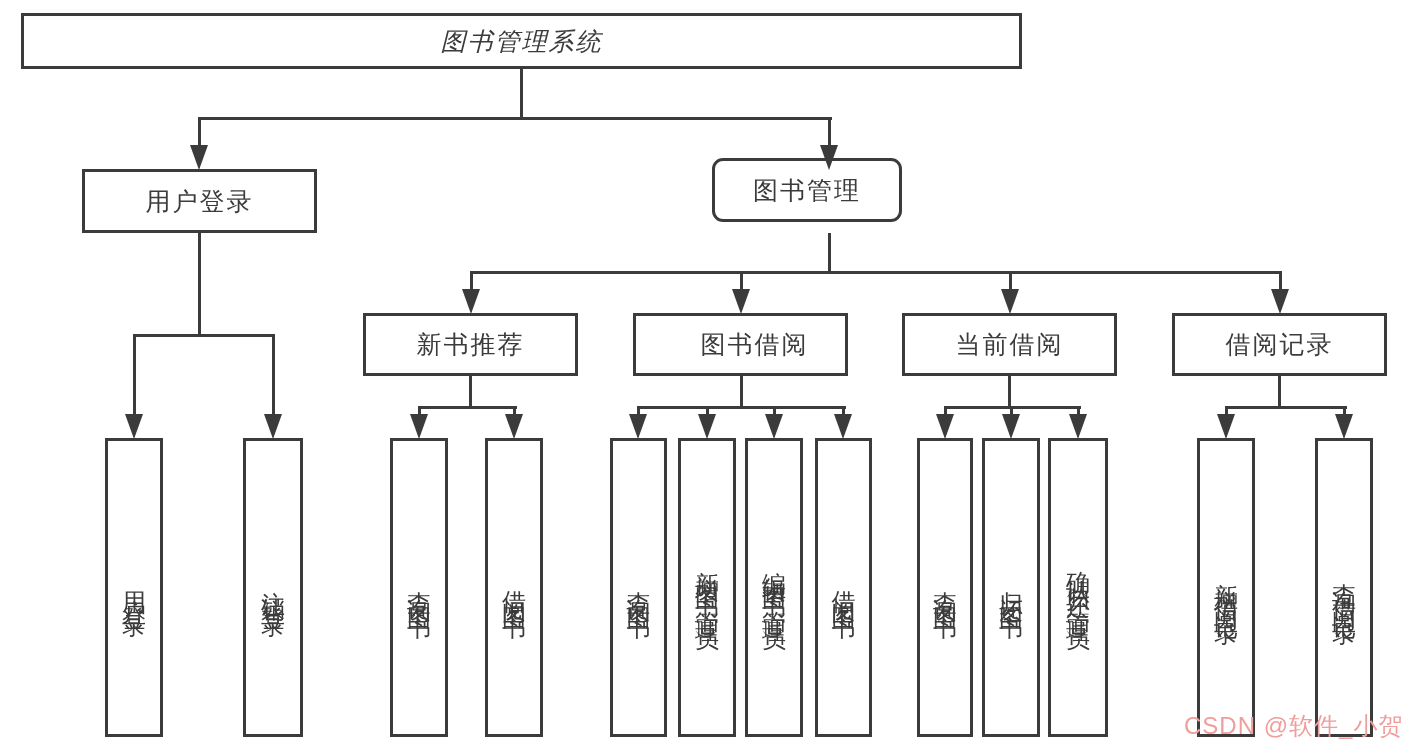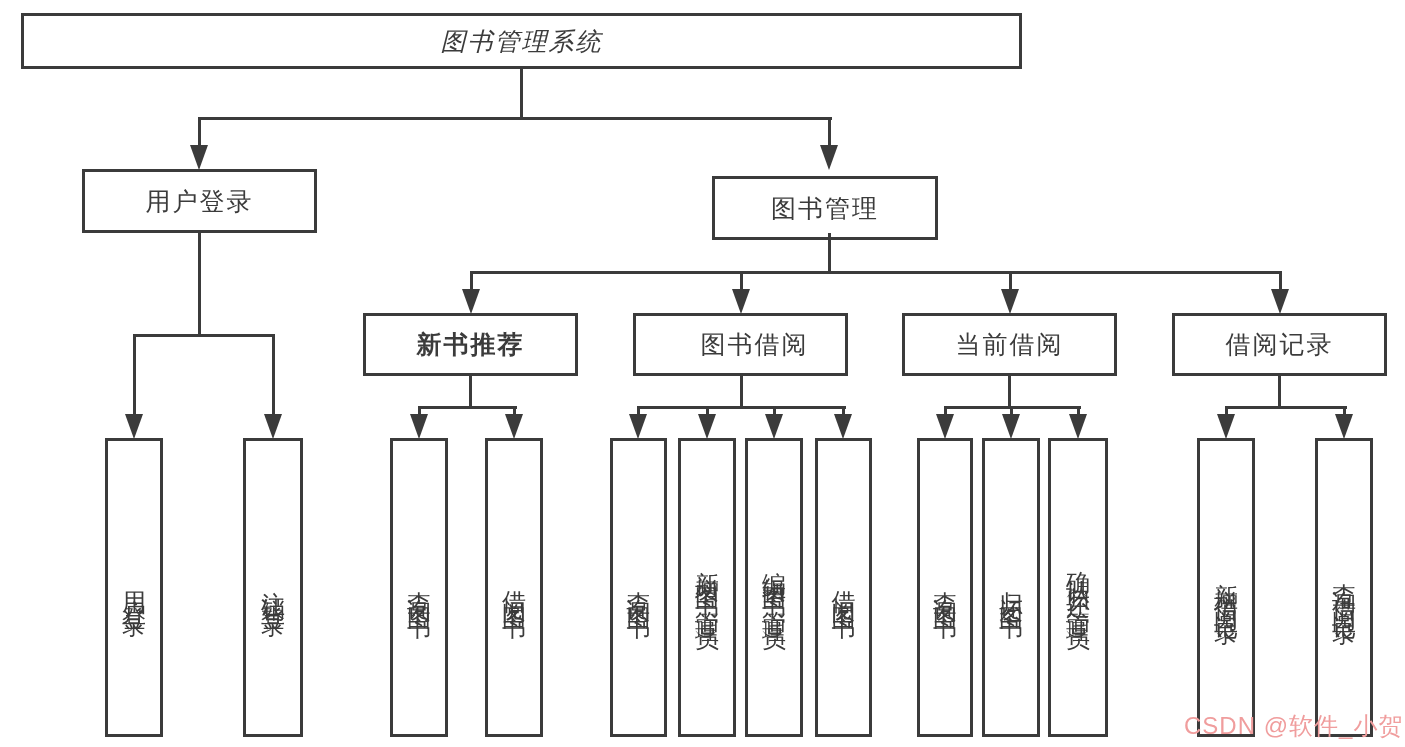--- a/index.html
+++ b/index.html
@@ -58,25 +58,25 @@
 
 <div class="canvas">
 
   <div class="node" style="left:21px;top:13px;width:1001px;height:56px;font-style:italic;">
     <span class="h-label">图书管理系统</span>
   </div>
 
   <div class="node" style="left:82px;top:169px;width:235px;height:64px;">
     <span class="h-label">用户登录</span>
   </div>
-  <div class="node" style="left:712px;top:176px;width:226px;height:64px;">
+  <div class="node" style="left:712px;top:158px;width:190px;height:64px;border-radius:11px;">
     <span class="h-label">图书管理</span>
   </div>
 
-  <div class="node" style="left:363px;top:313px;width:215px;height:63px;font-weight:bold;">
+  <div class="node" style="left:363px;top:313px;width:215px;height:63px;">
     <span class="h-label">新书推荐</span>
   </div>
   <div class="node" style="left:633px;top:313px;width:215px;height:63px;padding-left:28px;">
     <span class="h-label">图书借阅</span>
   </div>
   <div class="node" style="left:902px;top:313px;width:215px;height:63px;">
     <span class="h-label">当前借阅</span>
   </div>
   <div class="node" style="left:1172px;top:313px;width:215px;height:63px;">
     <span class="h-label">借阅记录</span>

